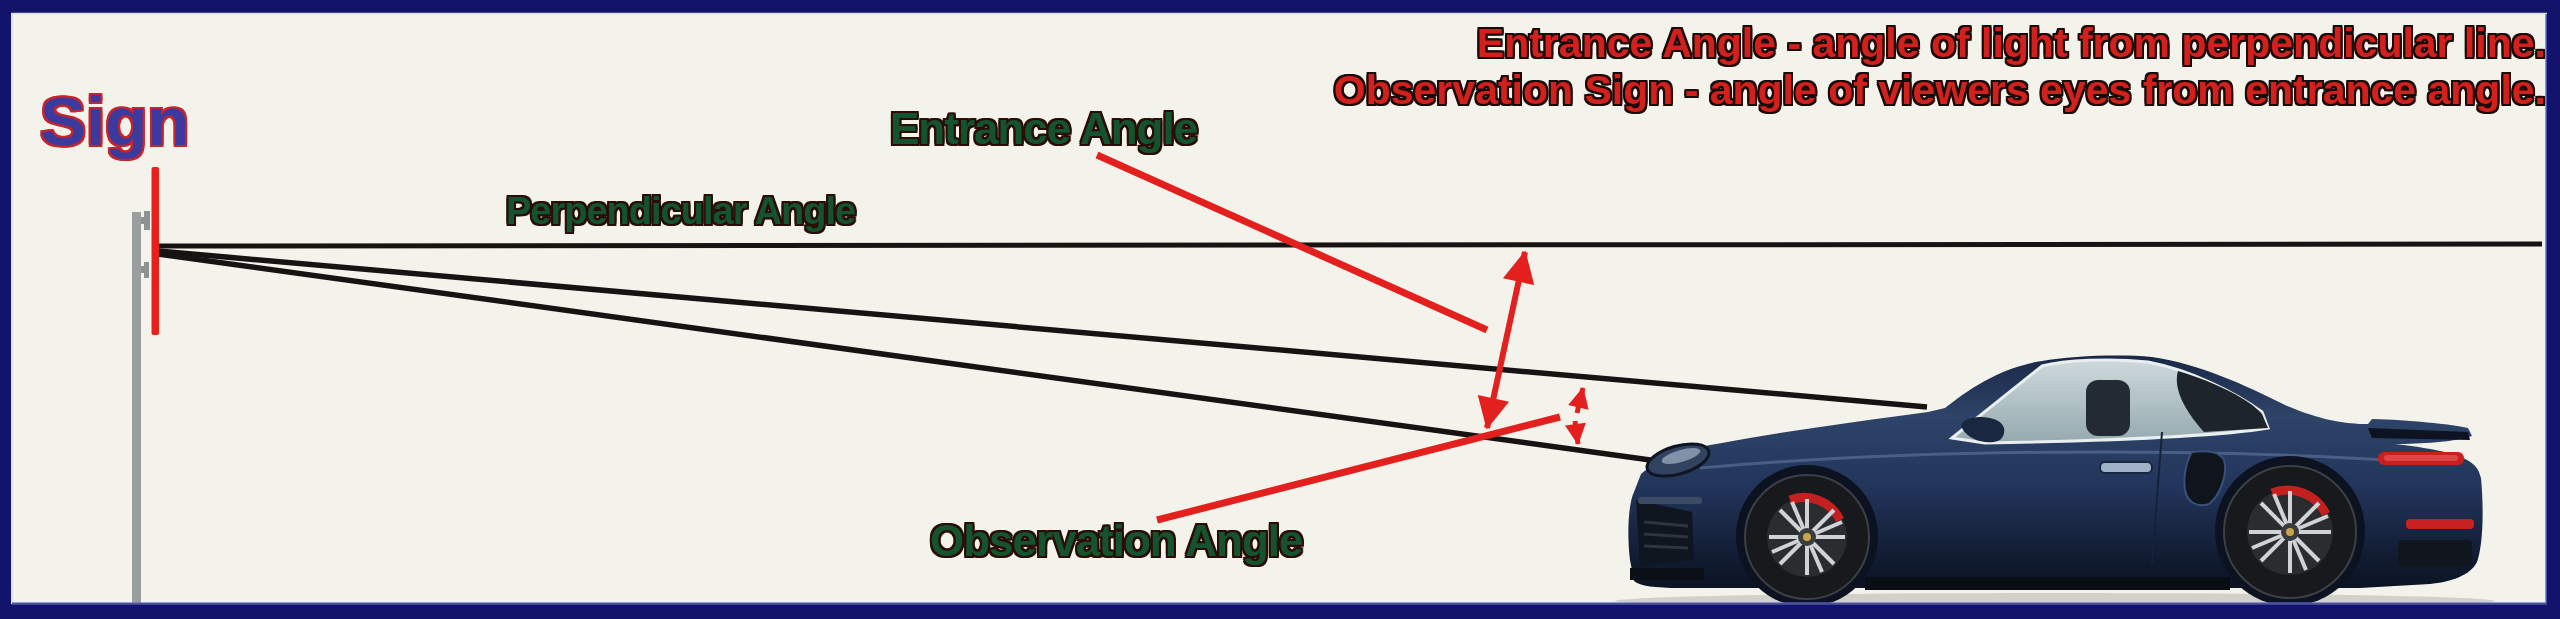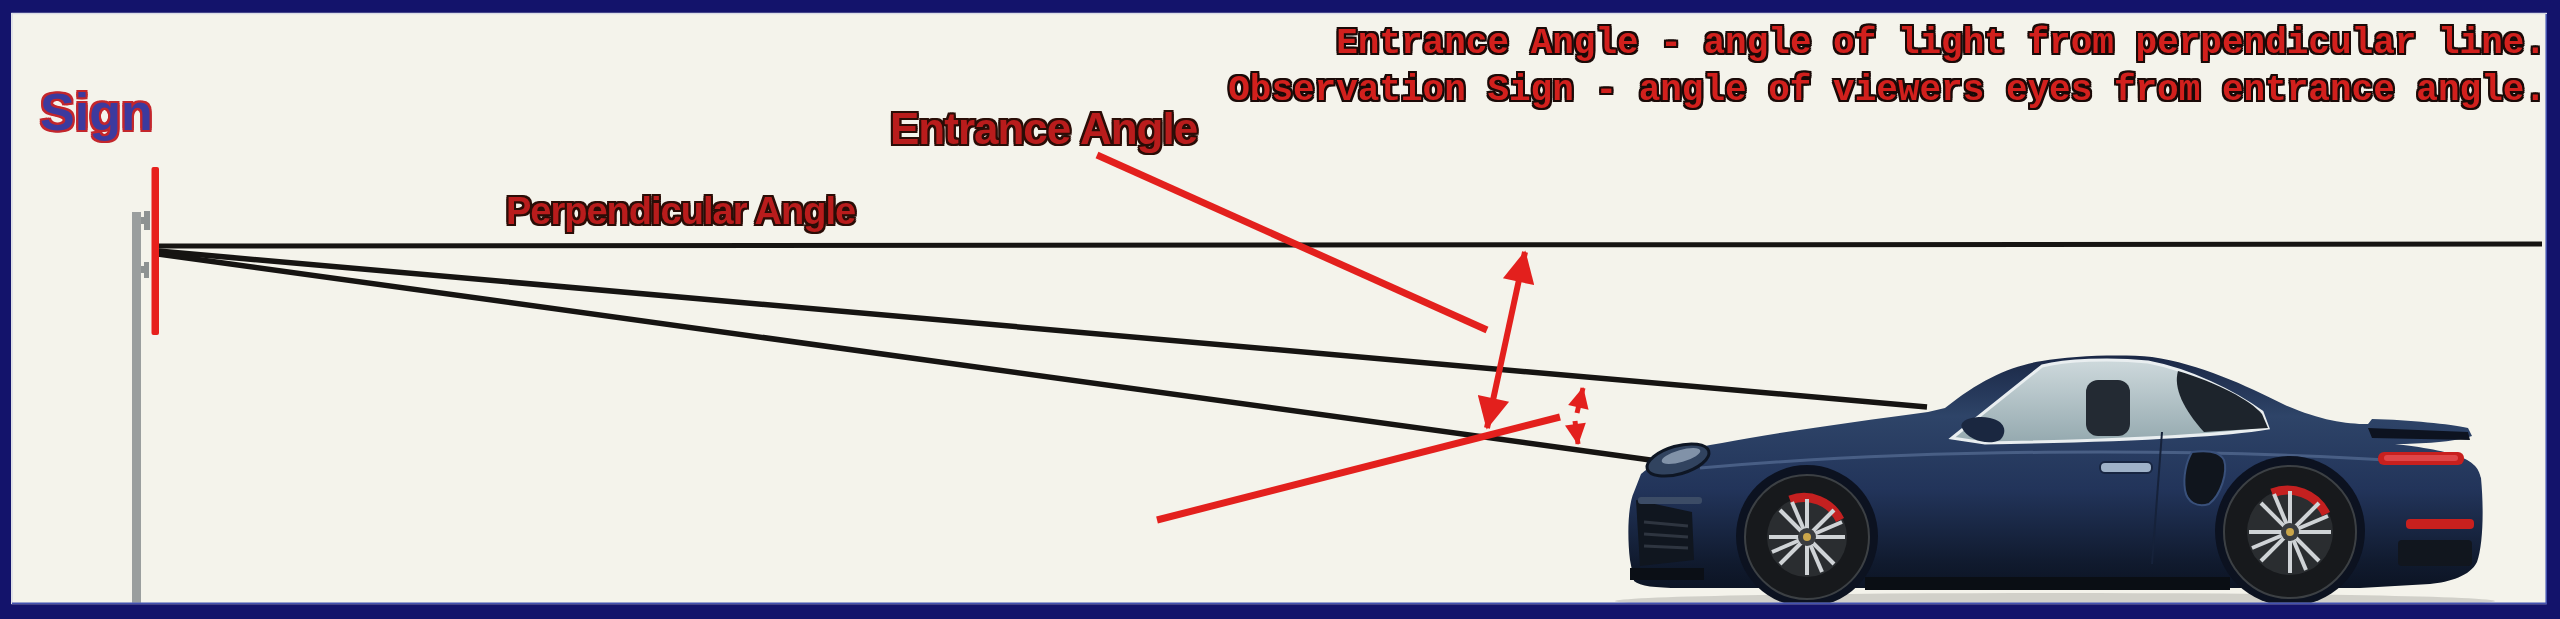--- a/index.html
+++ b/index.html
@@ -3,37 +3,36 @@
 <meta charset="utf-8">
 <style>
   html,body{margin:0;padding:0;background:#222;}
   #stage{
     position:relative;width:2560px;height:619px;overflow:hidden;
     background:#f4f3eb;font-family:"Liberation Sans","DejaVu Sans",sans-serif;
   }
   #diagram-svg{position:absolute;left:0;top:0;}
   .lbl{
     position:absolute;font-weight:bold;white-space:nowrap;
-    --oc:#2a0d07;color:#b91c1c;
+    --oc:#2a0d07;color:#14532d;
     text-shadow:-2px -2px 0 var(--oc),0 -2px 0 var(--oc),2px -2px 0 var(--oc),
                 -2px 0 0 var(--oc),2px 0 0 var(--oc),
                 -2px 2px 0 var(--oc),0 2px 0 var(--oc),2px 2px 0 var(--oc);
   }
-  .lbl-sign{left:40px;top:82px;font-size:52px;color:#3c3a9e;--oc:#c3262c;}
+  .lbl-sign{left:40px;top:82px;font-size:69px;color:#3c3a9e;--oc:#c3262c;}
   .lbl-perp{left:506px;top:190px;font-size:38px;letter-spacing:-1px;}
   .lbl-entrance{left:890px;top:104px;font-size:44px;letter-spacing:-1px;}
   .lbl-observation{left:930px;top:516px;font-size:44px;letter-spacing:-1px;}
   .header-block{
     position:absolute;top:20px;right:14px;text-align:right;
-    font-weight:bold;font-size:36px;line-height:47px;white-space:nowrap;
+    font-weight:bold;font-size:41px;line-height:47px;white-space:nowrap;
     --oc:#1a0a08;color:#d2201d;
     text-shadow:-2px -2px 0 var(--oc),0 -2px 0 var(--oc),2px -2px 0 var(--oc),
                 -2px 0 0 var(--oc),2px 0 0 var(--oc),
                 -2px 2px 0 var(--oc),0 2px 0 var(--oc),2px 2px 0 var(--oc);
-    font-family:Liberation Mono, monospace;
   }
 </style>
 </head>
 <body>
 
 <div id="stage">
 
   <svg id="diagram-svg" width="2560" height="619" viewBox="0 0 2560 619" xmlns="http://www.w3.org/2000/svg">
     <defs>
       <marker id="ah" viewBox="0 0 10 10" refX="9.5" refY="5" markerUnits="userSpaceOnUse" markerWidth="48" markerHeight="32" orient="auto-start-reverse">
@@ -211,19 +210,20 @@
       <rect x="2547" y="0" width="13" height="619" fill="#13136b"></rect>
       <rect x="12" y="13.5" width="2534" height="590" fill="none" stroke="#d9dce6" stroke-width="1.5"></rect>
       <rect x="2545.5" y="14" width="1.5" height="590" fill="#4452b0"></rect>
       <rect x="12" y="602.5" width="2534" height="1.5" fill="#4452b0"></rect>
     </g>
   </svg>
 
   <div class="lbl lbl-sign">Sign</div>
   <div class="lbl lbl-perp">Perpendicular Angle</div>
   <div class="lbl lbl-entrance">Entrance Angle</div>
+  <div class="lbl lbl-observation">Observation Angle</div>
 
   <div class="header-block">
     <div>Entrance Angle - angle of light from perpendicular line.</div>
     <div>Observation Sign - angle of viewers eyes from entrance angle.</div>
   </div>
 
 </div>
 
 </body></html>

